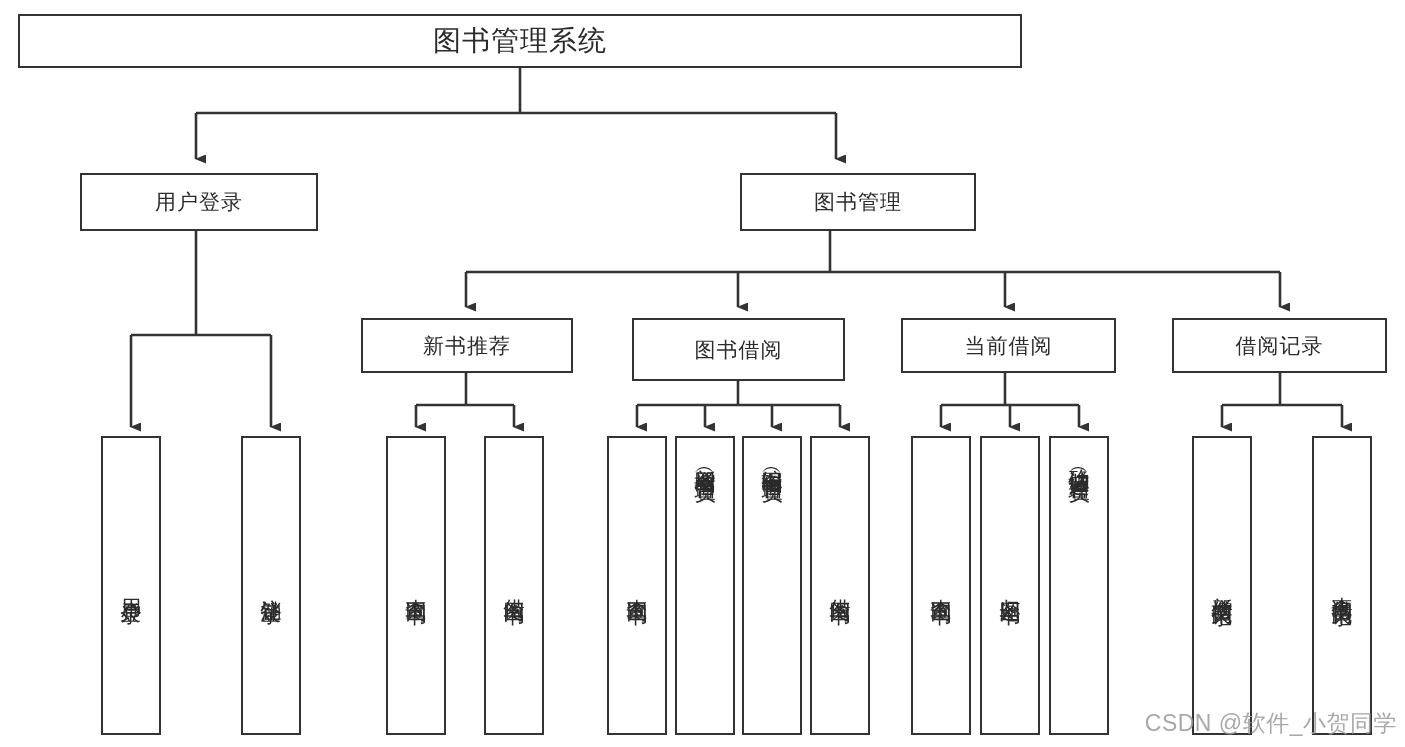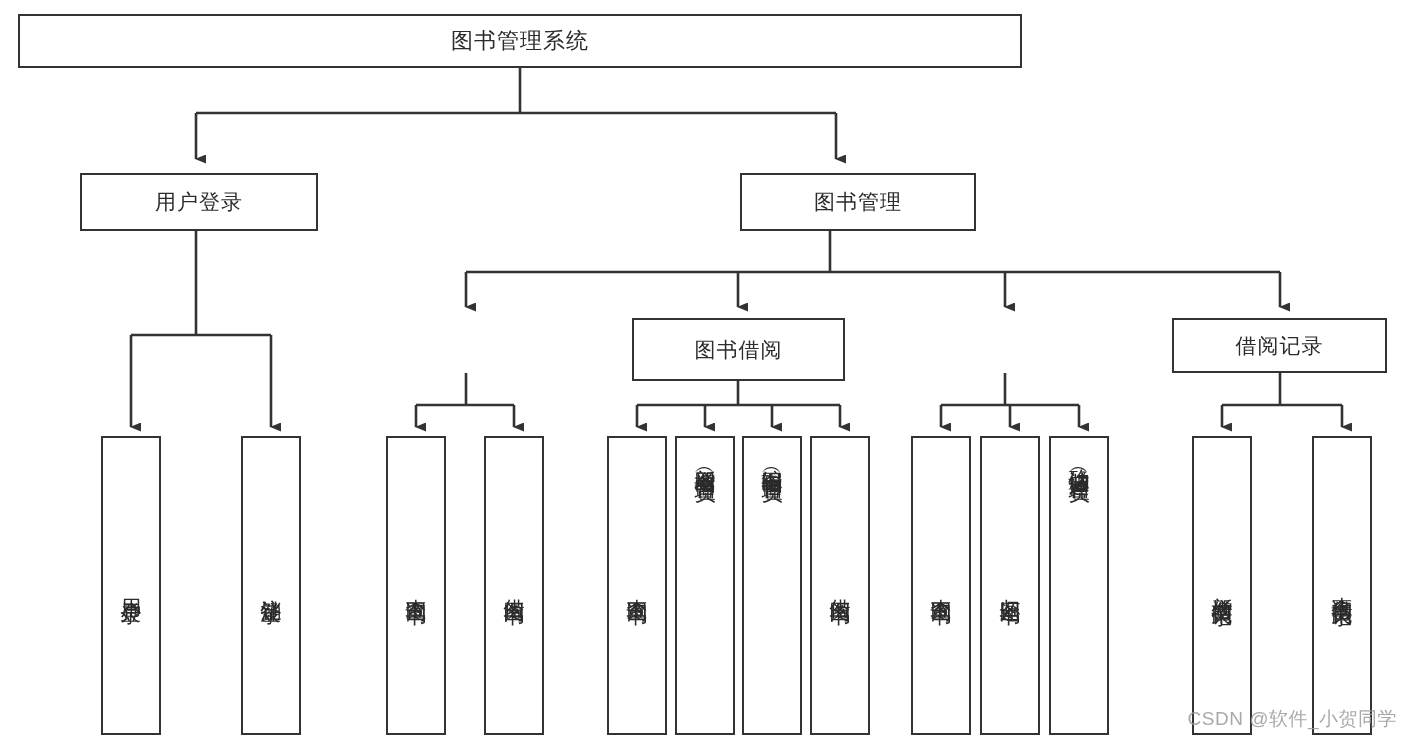--- a/index.html
+++ b/index.html
@@ -43,27 +43,27 @@
     align-items:center;
     justify-content:flex-start;
     padding-top:14px;
     line-height:1.05;
   }
   .node.v.center{
     justify-content:center;
     padding-top:0;
   }
   #root-node{
-    font-size:22px;
+    font-size:28px;
   }
   #watermark{
     position:absolute;
     right:8px;
-    bottom:15px;
-    font-size:19px;
+    bottom:8px;
+    font-size:23px;
     color:#9a9a9a;
     opacity:.85;
     z-index:5;
     white-space:nowrap;
     letter-spacing:.5px;
     margin-left:16px;
   }
 </style>
 </head>
 <body>
@@ -120,23 +120,25 @@
       <path d="M1342,405 L1342,427" marker-end="url(#arrow)"></path>
     </g>
   </svg>
 
   <div class="node h" id="root-node" style="left:18px;top:14px;width:1004px;height:54px;">图书管理系统</div>
 
   <div class="node h" style="left:80px;top:173px;width:238px;height:58px;">用户登录</div>
 
   <div class="node h" style="left:740px;top:173px;width:236px;height:58px;">图书管理</div>
 
+  <div class="node h" style="left:361px;top:318px;width:212px;height:55px;">新书推荐</div>
 
   <div class="node h" style="left:632px;top:318px;width:213px;height:63px;">图书借阅</div>
 
+  <div class="node h" style="left:901px;top:318px;width:215px;height:55px;">当前借阅</div>
 
   <div class="node h" style="left:1172px;top:318px;width:215px;height:55px;">借阅记录</div>
 
   <div class="node v center" style="left:101px;top:436px;width:60px;height:299px;">用户登录</div>
 
   <div class="node v center" style="left:241px;top:436px;width:60px;height:299px;">注销登录</div>
 
   <div class="node v center" style="left:386px;top:436px;width:60px;height:299px;">查询图书</div>
 
   <div class="node v center" style="left:484px;top:436px;width:60px;height:299px;">借阅图书</div>

